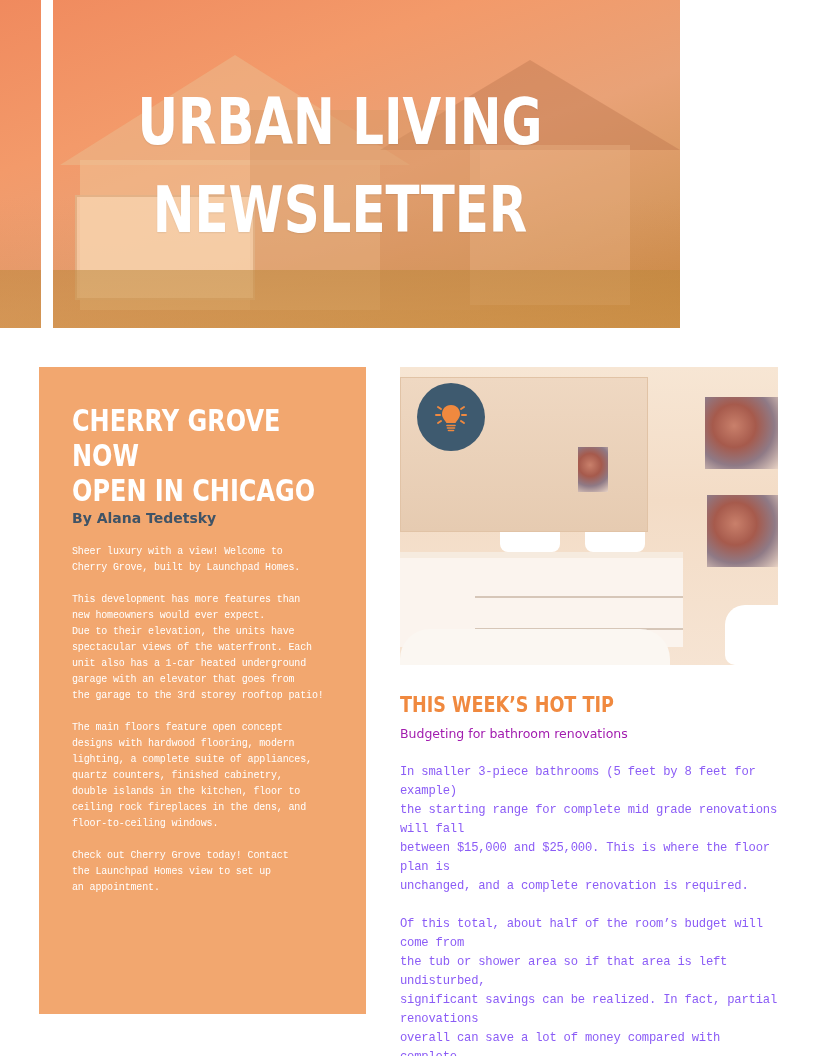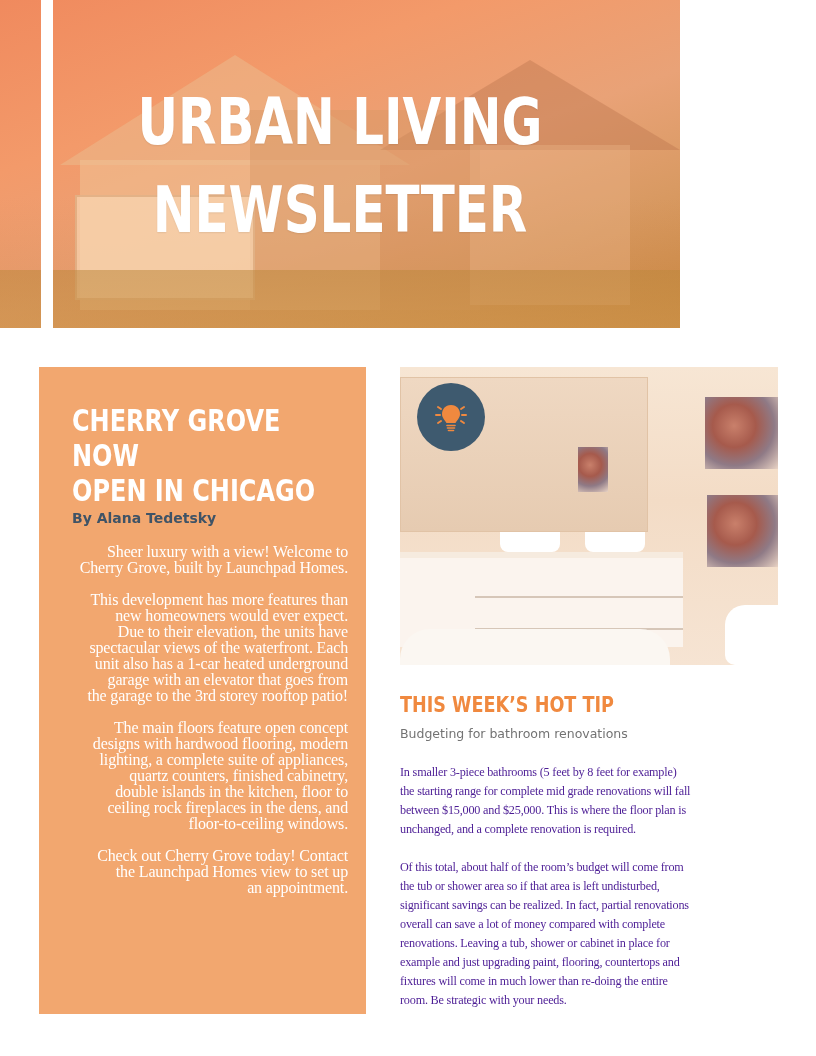--- a/index.html
+++ b/index.html
@@ -38,38 +38,37 @@
     position: absolute; left: 0; right: 0; top: 78px; text-align: center;
     color: #ffffff; font-family: "DejaVu Sans", sans-serif; font-weight: bold;
     font-size: 64px; line-height: 88px; letter-spacing: 0px;
     transform: scaleX(0.78); transform-origin: center;
     text-shadow: 0 1px 2px rgba(0,0,0,0.08);
   }
 
   
   .feature-panel {
     position: absolute; left: 39px; top: 367px; width: 327px; height: 647px;
-    background: #F2A76F; padding: 36px 18px 0 33px; color: #ffffff;
+    background: #F2A76F; padding: 36px 33px 0 33px; color: #ffffff;
   }
   .feature-headline {
     font-family: "DejaVu Sans", sans-serif; font-weight: bold;
     font-size: 30px; line-height: 35px; color: #ffffff;
     transform: scaleX(0.8); transform-origin: left;
     width: 330px; white-space: pre-line;
   }
   .byline {
     margin-top: 2px; font-family: "DejaVu Sans", sans-serif; font-weight: bold;
     font-size: 14px; color: #3f5366;
   }
   .feature-body { margin-top: 18px; }
   .feature-body p {
-    font-family: Liberation Serif, serif; font-size: 16px; line-height: 16px;
+    font-family: Liberation Mono, monospace; font-size: 10px; line-height: 16px;
     color: #ffffff; margin-bottom: 16px; white-space: pre-line;
     letter-spacing: -0.15px;
-    text-align: right;
   }
 
   
   .photo {
     position: absolute; left: 400px; top: 367px; width: 378px; height: 298px; overflow: hidden;
     background: linear-gradient(180deg, #f7e6d4 0%, #f3dcc6 45%, #f6e4d3 100%);
   }
   .mirror { position: absolute; left: 0; top: 10px; width: 248px; height: 155px; background: linear-gradient(180deg, #efd8c2, #e6cbb1); border: 1px solid #e1c3a6; }
   .vanity { position: absolute; left: 0; top: 185px; width: 283px; height: 95px; background: #fbf4ee; border-top: 6px solid #f6ebdf; }
   .vanity-line { position: absolute; left: 75px; height: 2px; width: 208px; background: #d6c6b8; }
@@ -84,26 +83,26 @@
     background: #3e5a6f; display: flex; align-items: center; justify-content: center;
   }
 
   .tip-heading {
     position: absolute; left: 400px; top: 692px;
     font-family: "DejaVu Sans", sans-serif; font-weight: bold; font-size: 22px;
     color: #F0893F; transform: scaleX(0.8); transform-origin: left; white-space: nowrap;
   }
   .tip-subheading {
     position: absolute; left: 400px; top: 726px;
-    font-family: "DejaVu Sans", sans-serif; font-size: 12.5px; color: #737373;
+    font-family: "DejaVu Sans", sans-serif; font-size: 12.5px; color: #a21caf;
   }
   .tip-body { position: absolute; left: 400px; top: 763px; width: 380px; }
   .tip-body p {
-    font-family: Liberation Serif, serif; font-size: 12.2px; line-height: 19px;
-    color: #4c1d95; margin-bottom: 19px; white-space: pre-line; letter-spacing: -0.2px;
+    font-family: Liberation Mono, monospace; font-size: 12.2px; line-height: 19px;
+    color: #8b5cf6; margin-bottom: 19px; white-space: pre-line; letter-spacing: -0.2px;
   }
 </style>
 </head>
 <body>
 
 <header class="banner">
   <div class="banner-img">
     <div class="house house-left-roof"></div>
     <div class="house house-left-wall"></div>
     <div class="house house-right-roof"></div>

